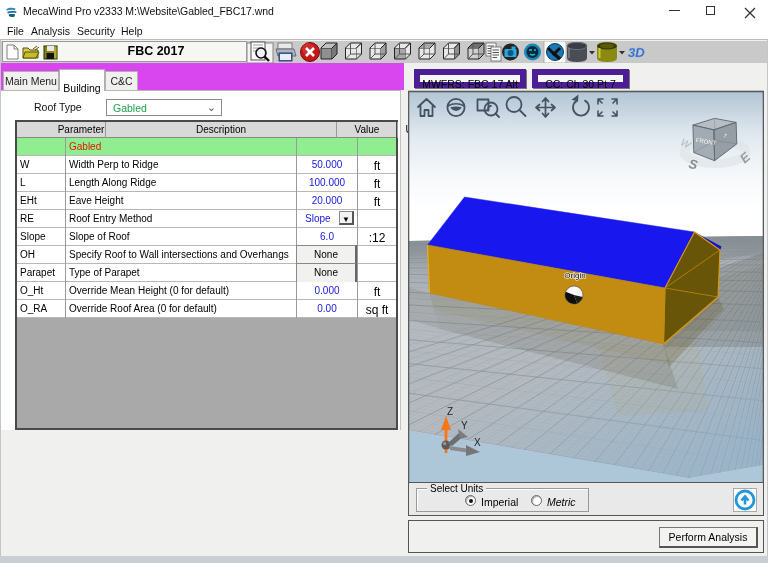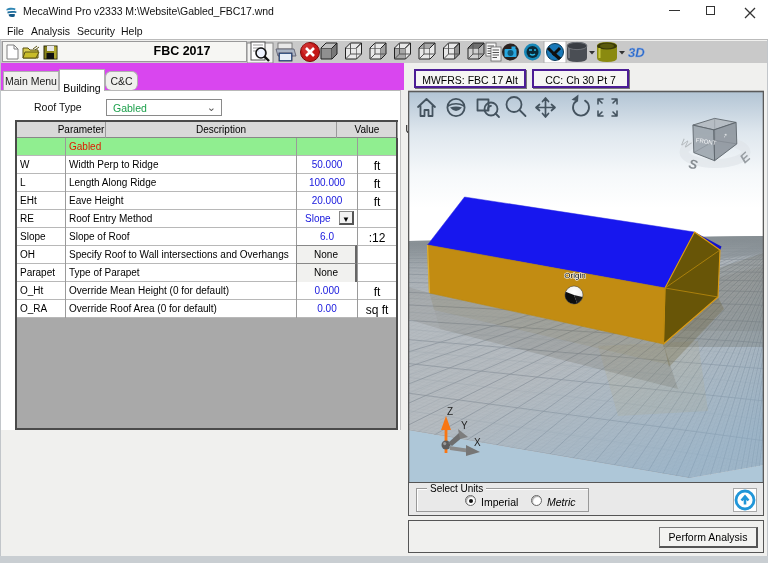--- a/index.html
+++ b/index.html
@@ -7,21 +7,21 @@
 body { font-family:"Liberation Sans", sans-serif; position:relative; background:#f0f0ee; }
 .abs { position:absolute; }
 
 #titlebar { left:0; top:0; width:768px; height:22px; background:#ffffff; }
 #title-text { left:23px; top:5px; font-size:10.5px; color:#111; letter-spacing:-0.05px; }
 #menubar { left:0; top:22px; width:768px; height:18px; background:#ffffff; font-size:10.5px; color:#111; border-bottom:1px solid #bbbbbb; }
 #menubar span { position:absolute; top:3px; }
 
 #toolbar { left:0; top:41px; width:768px; height:22px; background:#c9c9c9; }
 #tb-left { left:2px; top:0px; width:245px; height:21px; background:#f6f6f3; border:1px solid #999; }
-#fbc { left:118px; top:2px; width:70px; text-align:center; font-size:12.5px; font-weight:bold; color:#000;margin-left:26px; }
+#fbc { left:118px; top:2px; width:70px; text-align:center; font-size:12.5px; font-weight:bold; color:#000; }
 
 #tabrow { left:0; top:63px; width:404px; height:27px; background:#d946ef; }
 .tab { position:absolute; top:8px; height:19px; background:#f0f0ee; border:1px solid #b0b0b0; border-bottom:none; font-size:10.5px; color:#222; text-align:center; padding-top:3px; }
 #tab-active { top:6px; height:22px; background:#ffffff; z-index:3; font-size:10.5px; position:absolute; border:1px solid #b0b0b0; border-bottom:none; text-align:center; padding-top:12px; }
 #tabpage { left:1px; top:90px; width:400px; height:340px; background:#ffffff; border-top:1px solid #b8b8b8; border-right:1px solid #c2c2c2; }
 
 #rooftype-label { left:34px; top:101px; font-size:10.5px; color:#111; }
 #rooftype-dd { left:106px; top:99px; width:116px; height:17px; background:#fff; border:1px solid #8a8a8a; }
 #rooftype-dd span.val { position:absolute; left:6px; top:2px; font-size:10.5px; color:#1da04c; }
 #rooftype-dd span.chev { position:absolute; right:5px; top:1px; font-size:11px; color:#555; }
@@ -32,21 +32,21 @@
 .trow .c2 { position:absolute; left:49px; top:0; width:231px; height:18px; border-right:1px solid #9a9a9a; padding:3px 0 0 3px; font-size:10px; color:#000; }
 .trow .c3 { position:absolute; left:280px; top:0; width:61px; height:18px; border-right:1px solid #9a9a9a; padding-top:3px; font-size:10px; color:#1515dd; text-align:center; }
 .trow .c4 { position:absolute; left:341px; top:0; width:38px; height:18px; padding-top:3px; font-size:12px; color:#000; text-align:center; }
 #thead { top:0; height:16px; background:#d9d9d9; border-bottom:1px solid #888; }
 #thead div { font-size:10px; color:#000; text-align:center; padding-top:2px !important; padding-left:0 !important; height:16px;margin-left:40px; }
 #rgreen { background:#90ee90; }
 #rgreen .c2 { color:#e11800; }
 .nonebtn { position:absolute; left:-1px; top:-1px; width:61px; height:35px; background:#f1f1ef; border:1px solid #888; border-right:2px solid #666; border-bottom:2px solid #666; font-size:10px; text-align:center; padding-top:3px; color:#000; }
 #re-dd { position:absolute; right:3px; top:1px; width:15px; height:14px; background:#f2f2f2; border:1px solid #888; border-right:2px solid #555; border-bottom:2px solid #555; font-size:8px; text-align:center; color:#000; padding-top:2.5px; }
 
-.rtab { position:absolute; top:69px; height:19px; background:#f6f6f4; border:2px solid #4c1d95; box-shadow:1px 1px 0 #777; font-size:10.5px; text-align:center; padding-top:3px; color:#000; }
+.rtab { position:absolute; top:69px; height:19px; background:#f6f6f4; border:6px solid #4c1d95; box-shadow:1px 1px 0 #777; font-size:10.5px; text-align:center; padding-top:3px; color:#000; }
 
 #units-panel { left:408px; top:482px; width:356px; height:34px; background:#e9e9e9; border:1px solid #555; }
 #units-group { position:absolute; left:7px; top:5px; width:173px; height:24px; border:1px solid #999; box-shadow:inset 1px 1px 0 #fff; }
 #units-label { position:absolute; left:10px; top:-6px; background:#e9e9e9; padding:0 3px; font-size:10px; color:#000; }
 #perform-panel { left:408px; top:520px; width:356px; height:33px; background:#f0f0ee; border:1px solid #555; }
 #perform-btn { position:absolute; left:250px; top:6px; width:99px; height:21px; background:#f3f3f1; border:1px solid #777; border-right:2px solid #555; border-bottom:2px solid #555; font-size:10.5px; text-align:center; padding-top:3px; color:#000; }
 #bottomstrip { left:0; top:556px; width:768px; height:7px; background:#c9ced2; }
 .radio { position:absolute; width:11px; height:11px; border-radius:50%; background:#fff; border:1px solid #666; box-shadow:inset 1px 1px 1px #aaa; }
 .radio .dot { position:absolute; left:2.5px; top:2.5px; width:4px; height:4px; border-radius:50%; background:#111; }
 #viewport { left:408px; top:90px; width:356px; height:395px; }
@@ -212,21 +212,21 @@
    <path d="M372 10 L378 10 L375 13.5 Z" fill="#333"></path>
 
    <text x="381" y="16" font-size="13" font-weight="bold" font-style="italic" fill="#2868c8" stroke="#88a8e0" stroke-width="0.4" font-family="Liberation Sans">3D</text>
   </svg>
  </div>
 </div>
 
 <div class="abs" id="tabrow">
  <div class="tab" style="left:3px;width:56px;">Main Menu</div>
  <div id="tab-active" style="left:59px;width:46px;">Building</div>
- <div class="tab" style="left:105px;width:33px;border-radius:6px;">C&amp;C</div>
+ <div class="tab" style="left:105px;width:33px;">C&amp;C</div>
 </div>
 <div class="abs" id="tabpage"></div>
 
 <div class="abs" id="rooftype-label">Roof Type</div>
 <div class="abs" id="rooftype-dd">
     <span class="val">Gabled</span>
     <span class="chev">⌄</span>
   </div>
 
 <div class="abs" id="tbl">

